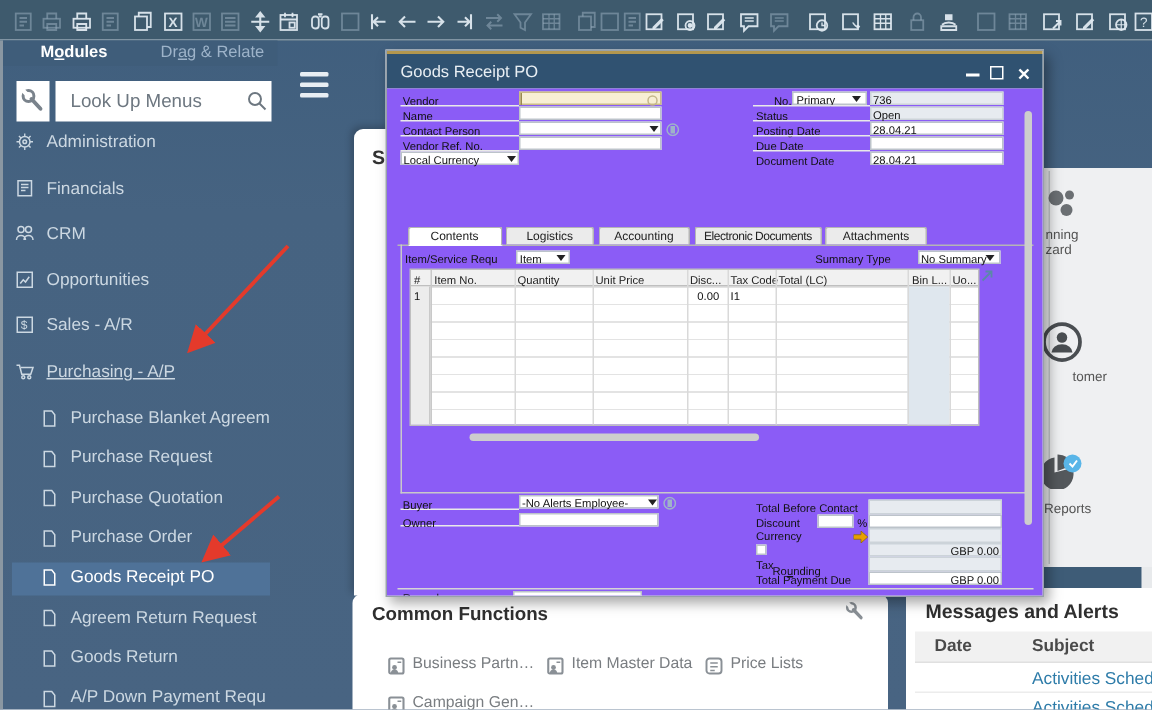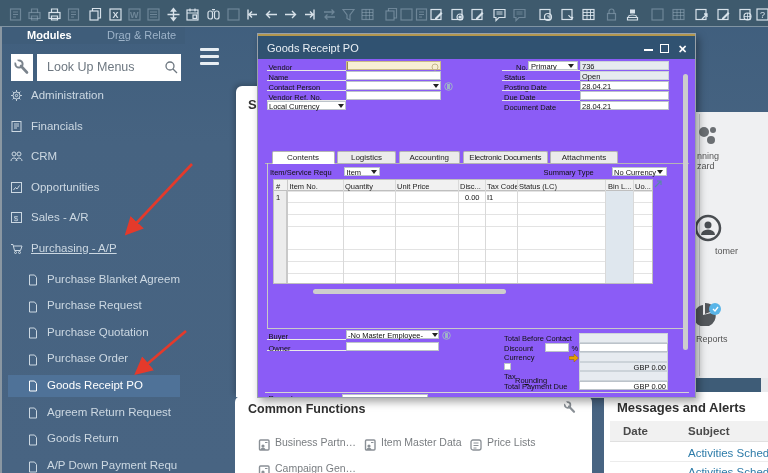--- a/index.html
+++ b/index.html
@@ -476,34 +476,34 @@
     <div class="tab" style="left:292px;width:68px">Attachments</div>
     <div id="tabline"></div>
     <div style="position:absolute;left:8.5px;top:103.5px;width:418.5px;height:166px;border:1px solid #c9c9c9;border-top:none"></div>
 
     <div class="lbl" style="left:12px;top:109px">Item/Service Requ</div>
     <div class="combo" style="left:85.5px;top:107.5px;width:36px;height:9px"></div>
     <div class="lbl" style="left:88.5px;top:108.5px">Item</div>
     <div class="car" style="left:112.5px;top:110.5px"></div>
     <div class="lbl" style="left:285.5px;top:109px">Summary Type</div>
     <div class="combo" style="left:353.5px;top:107.5px;width:55px;height:9px"></div>
-    <div class="lbl" style="left:356px;top:109px;font-size:7.5px">No Currency</div>
+    <div class="lbl" style="left:356px;top:109px;font-size:7.5px">No Summary</div>
     <div class="car" style="left:399px;top:110.5px"></div>
 
     <div id="grid">
       <div id="ghead"></div>
       <div id="gnum"></div>
       <div id="gbin"></div>
       <div class="ghl" style="left:2px">#</div>
       <div class="ghl" style="left:15.5px">Item No.</div>
       <div class="ghl" style="left:71px">Quantity</div>
       <div class="ghl" style="left:123px">Unit Price</div>
       <div class="ghl" style="left:186px">Disc...</div>
       <div class="ghl" style="left:213px">Tax Code</div>
-      <div class="ghl" style="left:245px">Status (LC)</div>
+      <div class="ghl" style="left:245px">Total (LC)</div>
       <div class="ghl" style="left:334px">Bin L...</div>
       <div class="ghl" style="left:361px">Uo...</div>
       <div class="vline" style="left:13px;top:0;height:103px;background:#c9c9c9"></div>
       <div class="vline" style="left:68.5px;top:0;height:103px"></div>
       <div class="vline" style="left:120.5px;top:0;height:103px"></div>
       <div class="vline" style="left:183.5px;top:0;height:103px"></div>
       <div class="vline" style="left:210.5px;top:0;height:103px"></div>
       <div class="vline" style="left:242.5px;top:0;height:103px"></div>
       <div class="vline" style="left:331px;top:0;height:103px"></div>
       <div class="vline" style="left:358.5px;top:0;height:103px"></div>
@@ -513,21 +513,21 @@
     </div>
     <svg style="position:absolute;left:396px;top:120px" width="9" height="9" viewBox="0 0 9 9">
         <path d="M1 8 L7 2 M3 2 h4 v4" stroke="#5b88a8" stroke-width="1.2" fill="none"></path>
       </svg>
 
     <div class="sb" style="left:54.5px;top:230px;width:193px;height:4.5px"></div>
     <div class="sb" style="left:424.5px;top:15px;width:5px;height:276px"></div>
 
     <div class="lbl" style="left:10.5px;top:272.5px">Buyer</div>
     <div class="combo" style="left:87.5px;top:271px;width:93px;height:9px"></div>
-    <div class="lbl" style="left:90px;top:272px">-No Master Employee-</div>
+    <div class="lbl" style="left:90px;top:272px">-No Alerts Employee-</div>
     <div class="car" style="left:174px;top:274px"></div>
     <svg style="position:absolute;left:184px;top:271.5px" width="9" height="9" viewBox="0 0 9 9">
         <circle cx="4.5" cy="4.5" r="3.8" fill="none" stroke="#9fb3c8" stroke-width="1"></circle>
         <rect x="3" y="2" width="3" height="5" fill="#9fb3c8"></rect>
       </svg>
     <div class="lbl" style="left:10.5px;top:284.5px">Owner</div>
     <div class="inp" style="left:87.5px;top:283px;width:93px;height:9px"></div>
 
     <div class="lbl" style="left:246px;top:275px">Total Before Contact</div>
     <div class="pale" style="left:320.5px;top:274px;width:89.5px;height:9.5px"></div>

